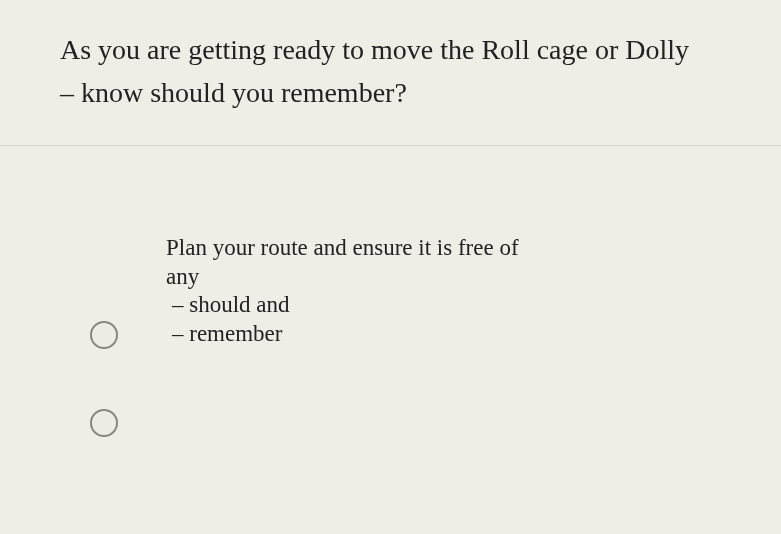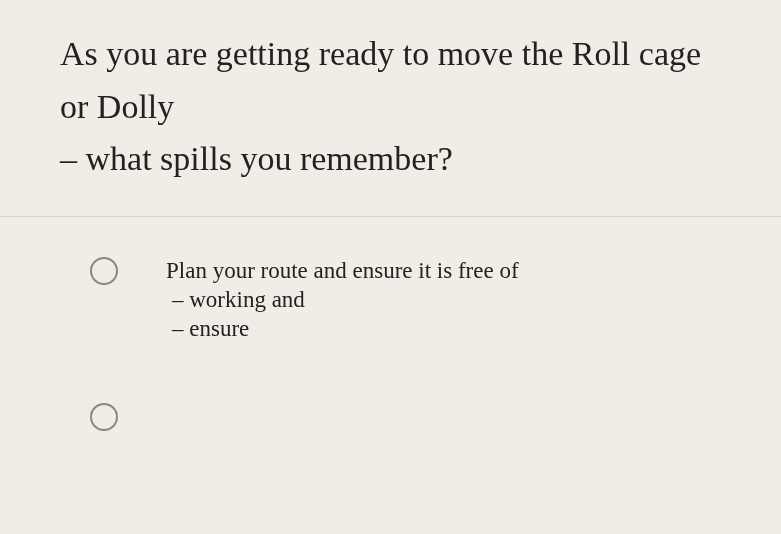--- a/index.html
+++ b/index.html
@@ -8,37 +8,38 @@
     height: 534px;
     background: #f0ede6;
     font-family: Georgia, 'Times New Roman', serif;
     color: #2a2a2a;
     overflow: hidden;
   }
   .question-area {
     padding: 28px 60px 30px 60px;
   }
   .question-text {
-    font-size: 34px;
+    font-size: 28px;
     line-height: 1.55;
     color: #222;
   }
   .divider {
     border: none;
     border-top: 1px solid #d8d4cb;
     margin: 0;
   }
   .options-area {
     padding: 40px 60px 0 60px;
   }
   .option-row {
     display: flex;
-    align-items: flex-start;
+    align-items: flex-end;
     margin-bottom: 60px;
     gap: 48px;
+    margin-top: 48px;
   }
   .radio {
     flex: 0 0 auto;
     width: 28px;
     height: 28px;
     border: 2px solid #8a8780;
     border-radius: 50%;
     background: #efece5;
     margin-left: 30px;
   }
@@ -51,34 +52,35 @@
   .option-text .bullet-line {
     padding-left: 6px;
   }
 </style>
 </head>
 <body>
 
 <div class="question-area">
   <p class="question-text">
     <span>As you are getting ready to move the Roll cage or Dolly</span><br>
-    <span>– what spills you remember?</span>
+    <span>– know should you remember?</span>
   </p>
 </div>
 
 <hr class="divider">
 
 <div class="options-area">
 
   <div class="option-row">
     <div class="radio"></div>
     <div class="option-text">
       <div>Plan your route and ensure it is free of</div>
-      <div class="bullet-line">– <span>working and</span></div>
-      <div class="bullet-line">– <span>ensure</span></div>
+      <div>any</div>
+      <div class="bullet-line">– <span>should and</span></div>
+      <div class="bullet-line">– <span>remember</span></div>
     </div>
   </div>
 
   <div class="option-row">
     <div class="radio"></div>
   </div>
 
 </div>
 
 </body></html>

